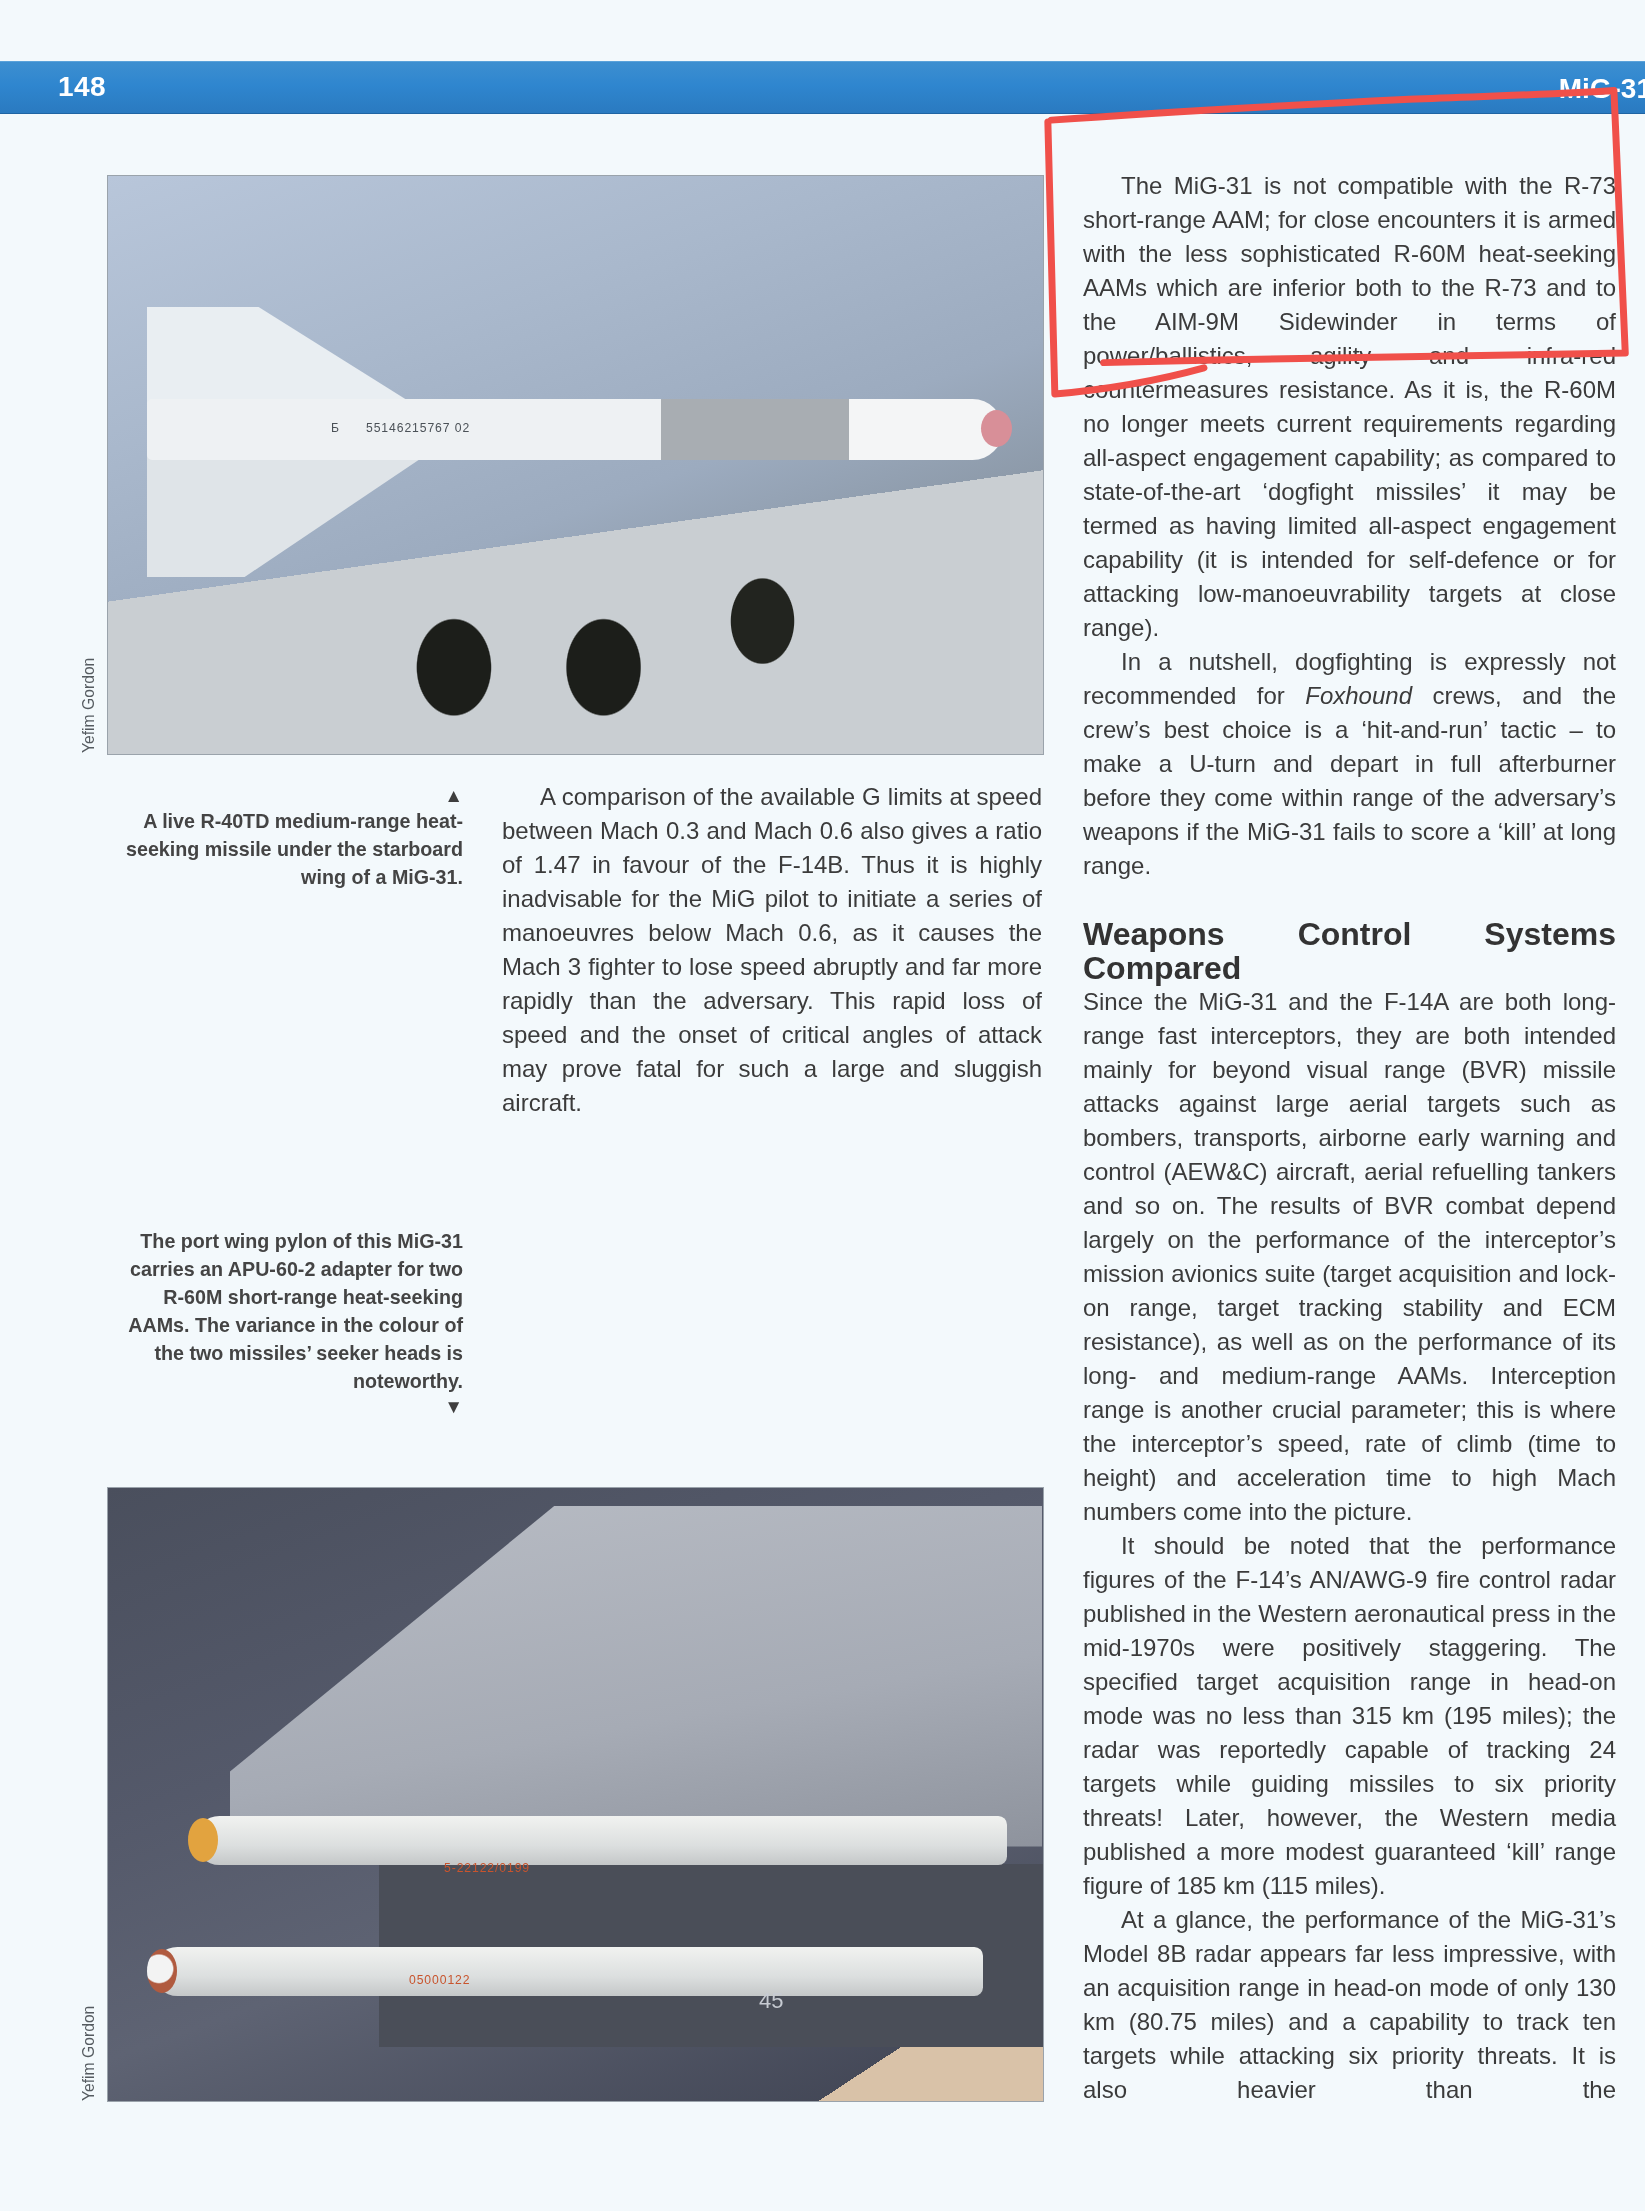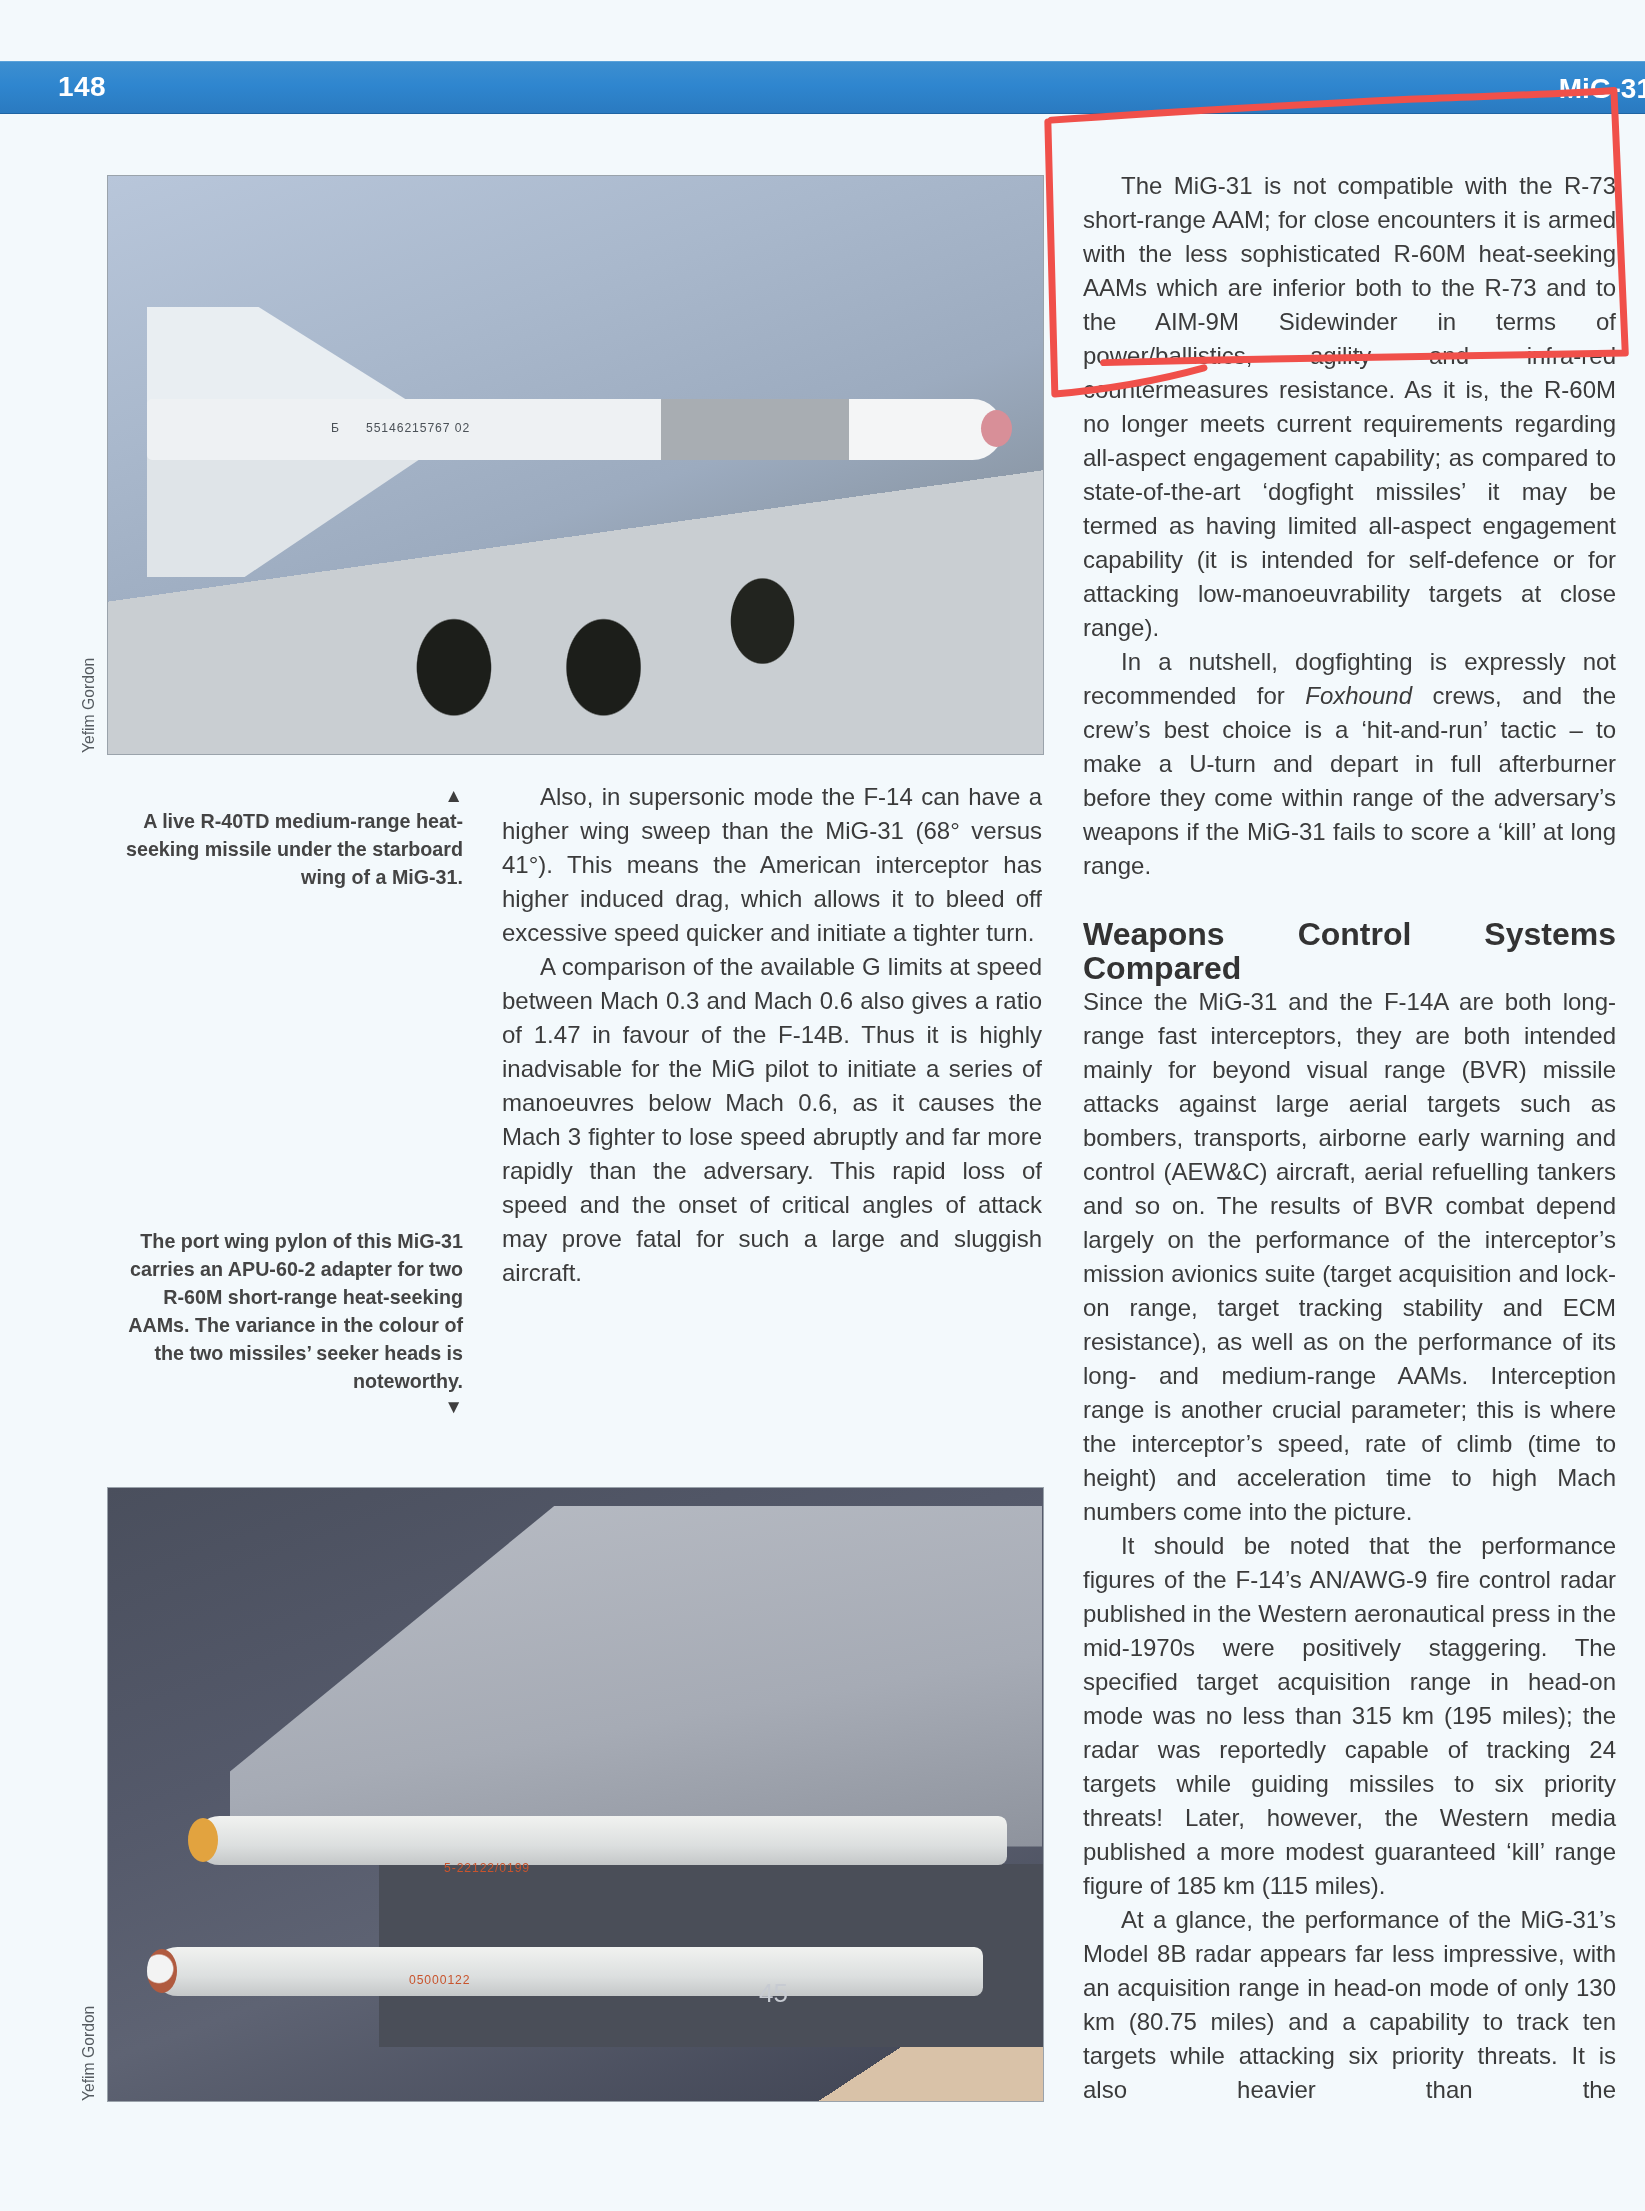--- a/index.html
+++ b/index.html
@@ -60,21 +60,21 @@
       clip-path: polygon(40% 0, 100% 0, 100% 100%, 0 100%, 0 78%);
     }
     .missile-r60 {
       position: absolute; height: 49px; border-radius: 24.5px 8.7px 8.7px 24.5px;
       background: linear-gradient(to bottom, #f1f2f0 0%, #dcdfdf 60%, #c4c7c8 100%);
     }
     .seeker {
       position: absolute; width: 30px; height: 44px; border-radius: 50%;
     }
     .tail-number {
-      position: absolute; left: 651px; top: 490px; font-size: 26px; color: #c7cbd2;
+      position: absolute; left: 651px; top: 500px; font-size: 22px; color: #c7cbd2;
       font-family: "Liberation Sans", sans-serif;
     }
     .serial {
       position: absolute; font-size: 12.2px; color: #4b5157; letter-spacing: 0.9px;
       font-family: "Liberation Sans", sans-serif;
     }
     .photo-credit {
       position: absolute; width: 140px; font-size: 15.7px; color: #555b60;
       transform: rotate(-90deg); transform-origin: left top;
       font-family: "Liberation Sans", sans-serif;
@@ -130,21 +130,20 @@
   <span class="arrow">▲</span>
   <span>A live R-40TD medium-range heat-seeking missile under the starboard wing of a MiG-31.</span>
 </div>
 
 <div class="caption" style="top:1227px;">
   <span>The port wing pylon of this MiG-31 carries an APU-60-2 adapter for two R-60M short-range heat-seeking AAMs. The variance in the colour of the two missiles’ seeker heads is noteworthy.</span>
   <span class="arrow">▼</span>
 </div>
 
 <div class="col col-middle">
-  <p class="indent last-line">Also, in supersonic mode the F-14 can have a higher wing sweep than the MiG-31 (68° versus 41°). This means the American interceptor has higher induced drag, which allows it to bleed off excessive speed quicker and initiate a tighter turn.</p>
   <p class="indent last-line">A comparison of the available G limits at speed between Mach 0.3 and Mach 0.6 also gives a ratio of 1.47 in favour of the F-14B. Thus it is highly inadvisable for the MiG pilot to initiate a series of manoeuvres below Mach 0.6, as it causes the Mach 3 fighter to lose speed abruptly and far more rapidly than the adversary. This rapid loss of speed and the onset of critical angles of attack may prove fatal for such a large and sluggish aircraft.</p>
 </div>
 
 <div class="photo photo-bottom">
   <div class="wing-plane"></div>
   <div style="position:absolute;left:271px;top:376px;width:664px;height:183px;background:#4a4e58;"></div>
   <div class="missile-r60" style="left:87px;top:328px;width:812px;"></div>
   <div class="seeker" style="left:80px;top:330px;background:#e2a33f;"></div>
   <div class="missile-r60" style="left:45px;top:459px;width:830px;"></div>
   <div class="seeker" style="left:39px;top:461px;background:radial-gradient(circle at 40% 45%, #f3f3f3 0 45%, #b05a3f 50%);"></div>

